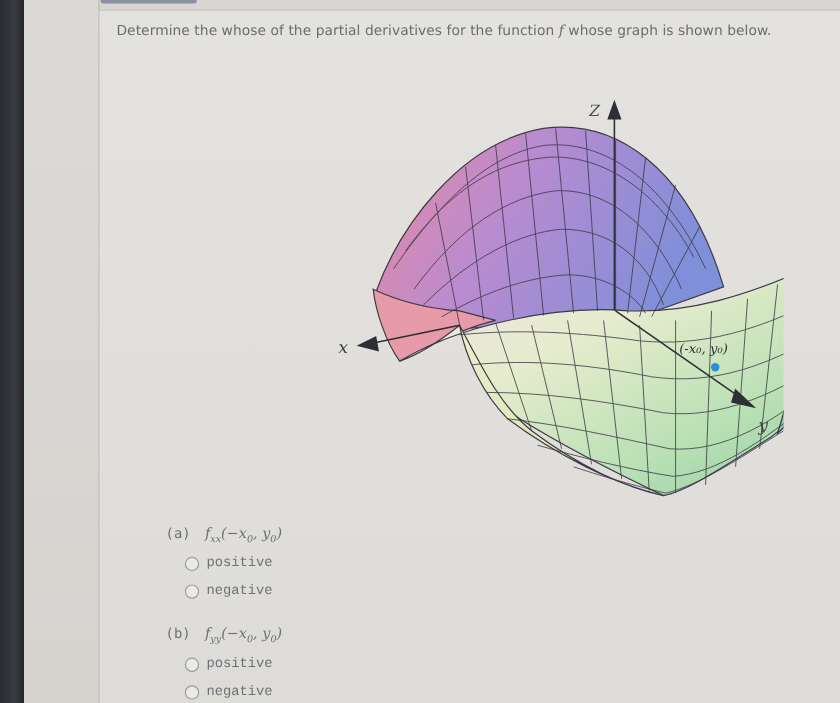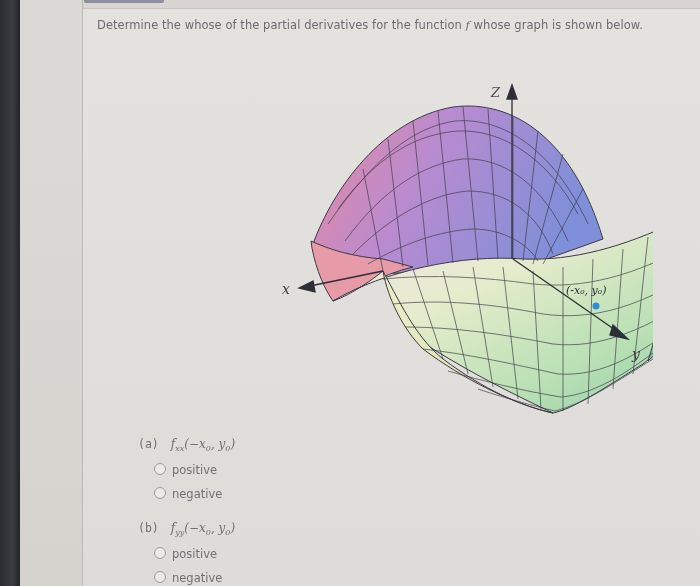--- a/index.html
+++ b/index.html
@@ -31,21 +31,21 @@
     font-size: 11.5px; color: #6a6c72; letter-spacing: 0.05px;
     white-space: nowrap;
   }
   .prompt i { font-family: "DejaVu Serif", serif; }
   .figure { position: absolute; left: 130px; top: 60px; width: 440px; height: 360px; }
   .question { position: absolute; left: 55px; font-size: 12px; color: #6a6c72; }
   .q-head { display: flex; align-items: baseline; gap: 12px; }
   .q-label { font-family: "DejaVu Sans Mono", monospace; font-size: 11.5px; color: #6d6f75; }
   .q-expr { font-family: "DejaVu Serif", serif; font-style: italic; font-size: 12px; color: #6d6f75; }
   .q-expr sub { font-size: 8px; }
-  .option { display: flex; align-items: flex-start; gap: 6px; margin-left: 16px; margin-top: 10px; cursor: pointer; }
+  .option { display: flex; align-items: flex-end; gap: 6px; margin-left: 16px; margin-top: 10px; cursor: pointer; font-family: Liberation Mono, monospace; }
   .radio {
     width: 10px; height: 10px; border-radius: 50%;
     border: 1.3px solid #9a9ca2; background: #eceae7;
   }
   .opt-label { font-size: 11.5px; color: #6f7177; }
 </style>
 </head>
 <body>
 
 <div class="bezel"></div>

